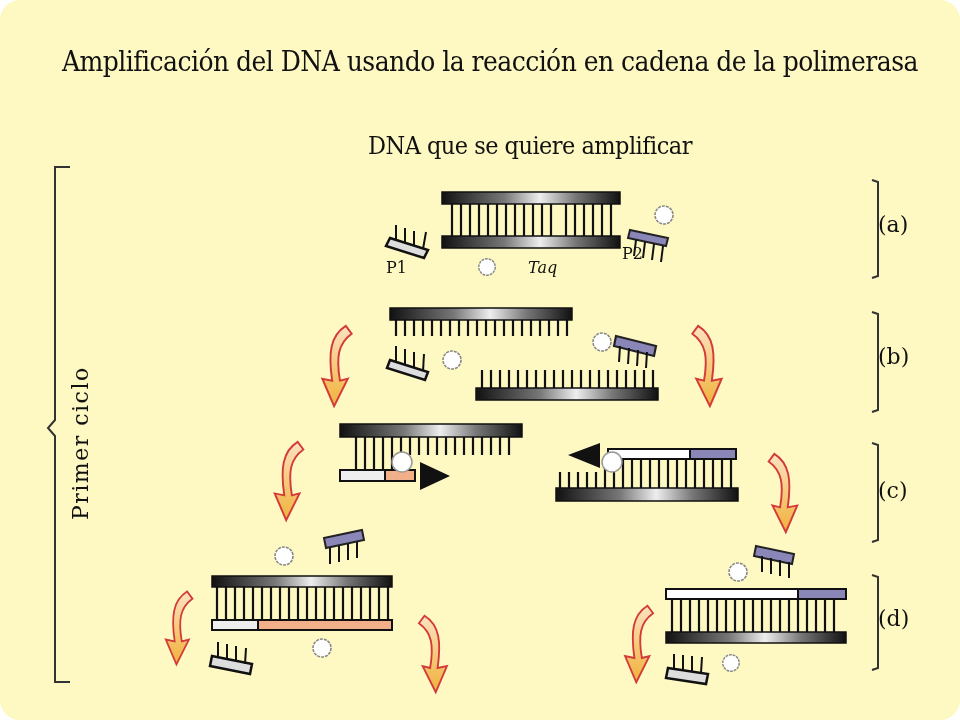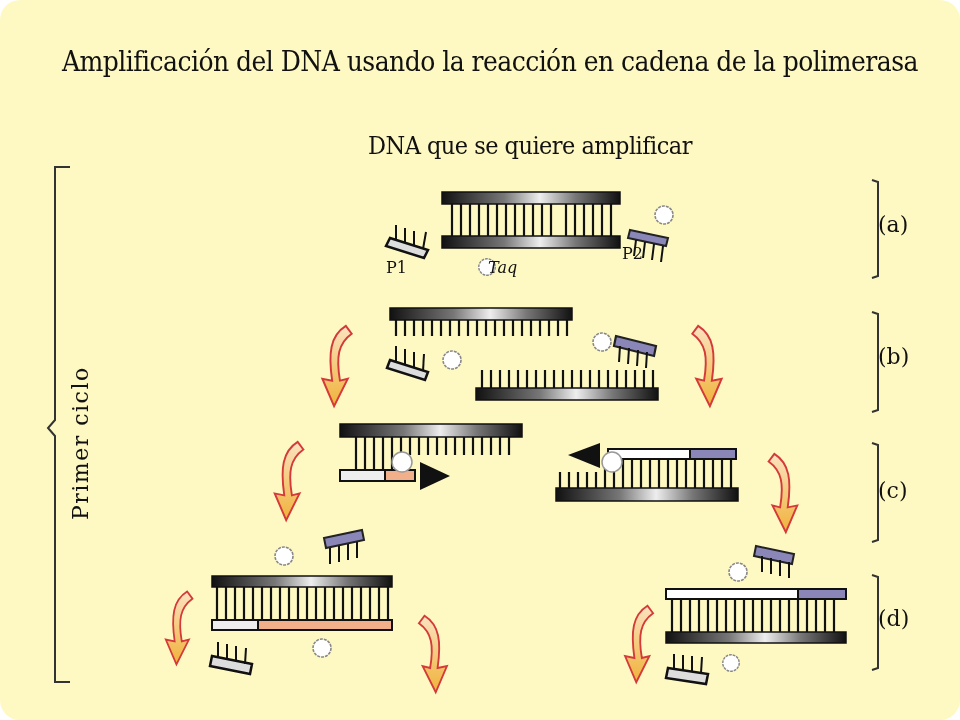--- a/index.html
+++ b/index.html
@@ -327,21 +327,21 @@
           <line x1="674" y1="670" x2="674" y2="654"></line>
           <line x1="683" y1="671" x2="683" y2="655"></line>
           <line x1="692" y1="672" x2="692" y2="656"></line>
           <line x1="701" y1="673" x2="702" y2="657"></line>
         </g>
     </g>
     <use href="#taq" x="720" y="652" width="22" height="22"></use>
   </svg>
 
   <div class="lbl" style="left:386px; top:258px;">P1</div>
-  <div class="lbl italic" style="left:488px; top:258px;">Taq</div>
+  <div class="lbl italic" style="left:528px; top:258px;">Taq</div>
   <div class="lbl" style="left:622px; top:244px;">P2</div>
 
   <div class="vlabel">Primer ciclo</div>
 
   <div class="step-label" style="top:212px;">(a)</div>
   <div class="step-label" style="top:344px;">(b)</div>
   <div class="step-label" style="top:478px;">(c)</div>
   <div class="step-label" style="top:606px;">(d)</div>
 </div>
 

